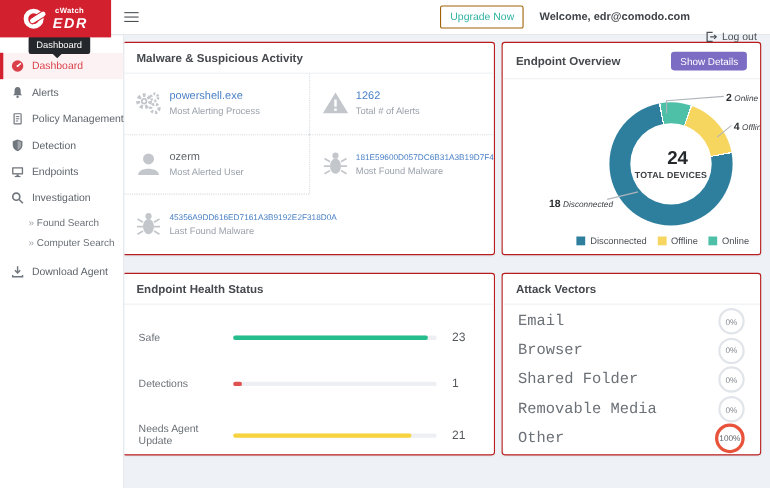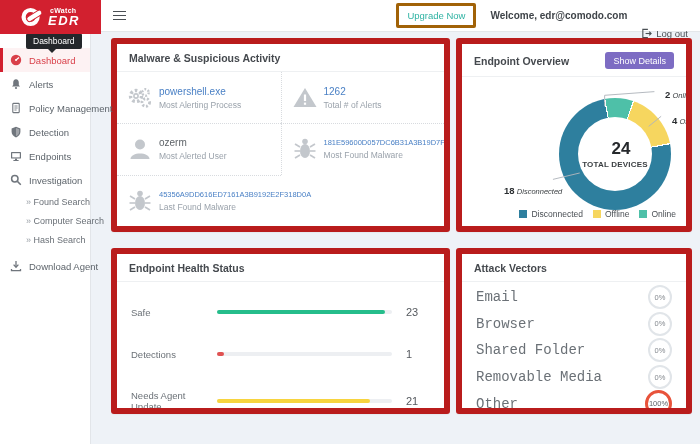--- a/index.html
+++ b/index.html
@@ -11,47 +11,47 @@
   .topbar { position:absolute; left:0; top:0; right:0; height:32px; background:#fff;
             border-bottom:1px solid #e4e7ea; display:flex; align-items:center;
             padding:0 12px 0 113px; z-index:5; }
   .logo { position:absolute; left:0; top:0; width:101px; height:34px; background:#d2202f;
           z-index:7; display:flex; align-items:center; justify-content:center; gap:4px; }
   .logo-text .cwatch { font-size:7px; font-weight:bold; color:#fff; letter-spacing:.3px; margin-left:2px; }
   .logo-text .edr { font-size:13px; font-weight:bold; font-style:italic; color:#fff; letter-spacing:1.5px; line-height:1.05; }
   .burger { width:13px; display:flex; flex-direction:column; gap:2.5px; cursor:pointer; }
   .burger span { display:block; height:1.5px; background:#4a4f54; }
   .top-right { margin-left:auto; display:flex; align-items:center; gap:14px; }
-  .upgrade-btn { border:3px solid #a16207; background:#fff; color:#2fb3a3; font-size:9.5px;
+  .upgrade-btn { border:1px solid #a16207; background:#fff; color:#2fb3a3; font-size:9.5px;
                  padding:4px 8px; border-radius:2px; cursor:pointer; font-family:inherit; }
   .welcome { font-size:10px; font-weight:bold; color:#3f4449; }
   .logout { display:flex; align-items:center; gap:4px; font-size:9.5px; color:#4a4f54; cursor:pointer;margin-top:36px; }
 
   
-  .sidebar { position:absolute; left:0; top:32px; bottom:0; width:91px; background:#fff;
+  .sidebar { position:absolute; left:0; top:32px; bottom:0; width:113px; background:#fff;
              border-right:1px solid #e2e5e9; z-index:4; }
   .tooltip { position:absolute; top:1px; left:26px; background:#24272b; color:#fff; font-size:8.5px;
              padding:2.5px 7px 3px; border-radius:2px; z-index:8; white-space:nowrap; }
   .tooltip::after { content:""; position:absolute; left:22px; bottom:-4px;
                     border:4px solid transparent; border-top-color:#24272b; border-bottom:none; }
   .nav { margin-top:16px; list-style:none; }
   .nav-item { display:flex; align-items:center; gap:7px; padding:6px 4px 6px 10px;
               font-size:9.5px; color:#5d646b; cursor:pointer; white-space:nowrap; }
   .nav-item svg { flex:0 0 auto; }
   .nav-item.active { background:#fdf2f3; border-left:3px solid #d2202f; padding-left:7px; color:#d9404a; }
   .nav-sub { display:block; padding:4.5px 4px 4.5px 26px; font-size:9px; color:#6a7077;
              cursor:pointer; white-space:nowrap; }
   .nav-sub::before { content:"»  "; color:#9aa0a7; }
   .nav-item.last { margin-top:5px; }
 
   
   .content { position:absolute; left:101px; top:32px; right:0; bottom:0;
              padding:6px 8px 0 10px; display:grid;
              grid-template-columns:339px 236px; grid-template-rows:194px 166px; gap:16px 6px; }
-  .panel { background:#fff; border:6px solid #b91c1c; border-radius:3px;
+  .panel { background:#fff; border:1px solid #b91c1c; border-radius:3px;
            box-shadow:0 1px 1px rgba(31,45,61,.04); overflow:hidden; display:flex; flex-direction:column; }
   .panel-h { display:flex; align-items:center; justify-content:space-between;
              padding:8px 12px 7px; border-bottom:1px solid #eef0f2; flex:0 0 auto; }
   .panel-title { font-size:10.5px; font-weight:bold; color:#45494e; }
   .panel-body { flex:1; position:relative; }
 
   
   .mgrid { display:grid; grid-template-columns:1fr 1fr; height:100%;
            grid-template-rows:repeat(3,1fr); }
   .mcell { display:flex; align-items:center; padding:0 10px; min-width:0; }
@@ -183,23 +183,20 @@
             <path d="M7.4 7.4 L10.8 10.8"></path>
           </svg>
         <span>Investigation</span>
       </li>
       <li>
           <span class="nav-sub">Found Search</span>
         </li>
       <li>
           <span class="nav-sub">Computer Search</span>
         </li>
-      <li>
-          <span class="nav-sub">Hash Search</span>
-        </li>
       <li class="nav-item last">
         <svg width="12" height="12" viewBox="0 0 12 12" fill="none" stroke="#70767d" stroke-width="1.3">
             <path d="M6 1 V6.6"></path>
             <path d="M3.6 4.6 L6 7.2 L8.4 4.6"></path>
             <path d="M1.5 9 V10.6 H10.5 V9"></path>
           </svg>
         <span>Download Agent</span>
       </li>
     </ul>
   </div>

